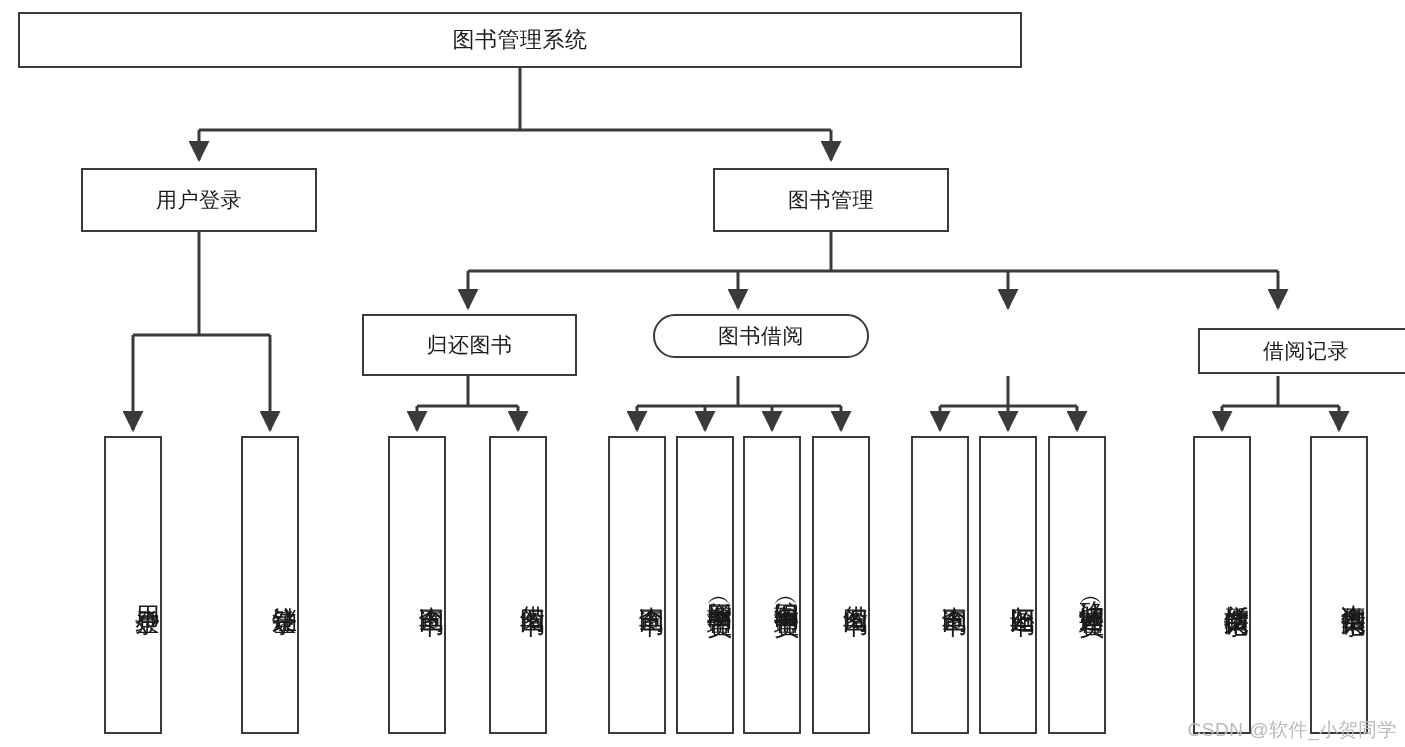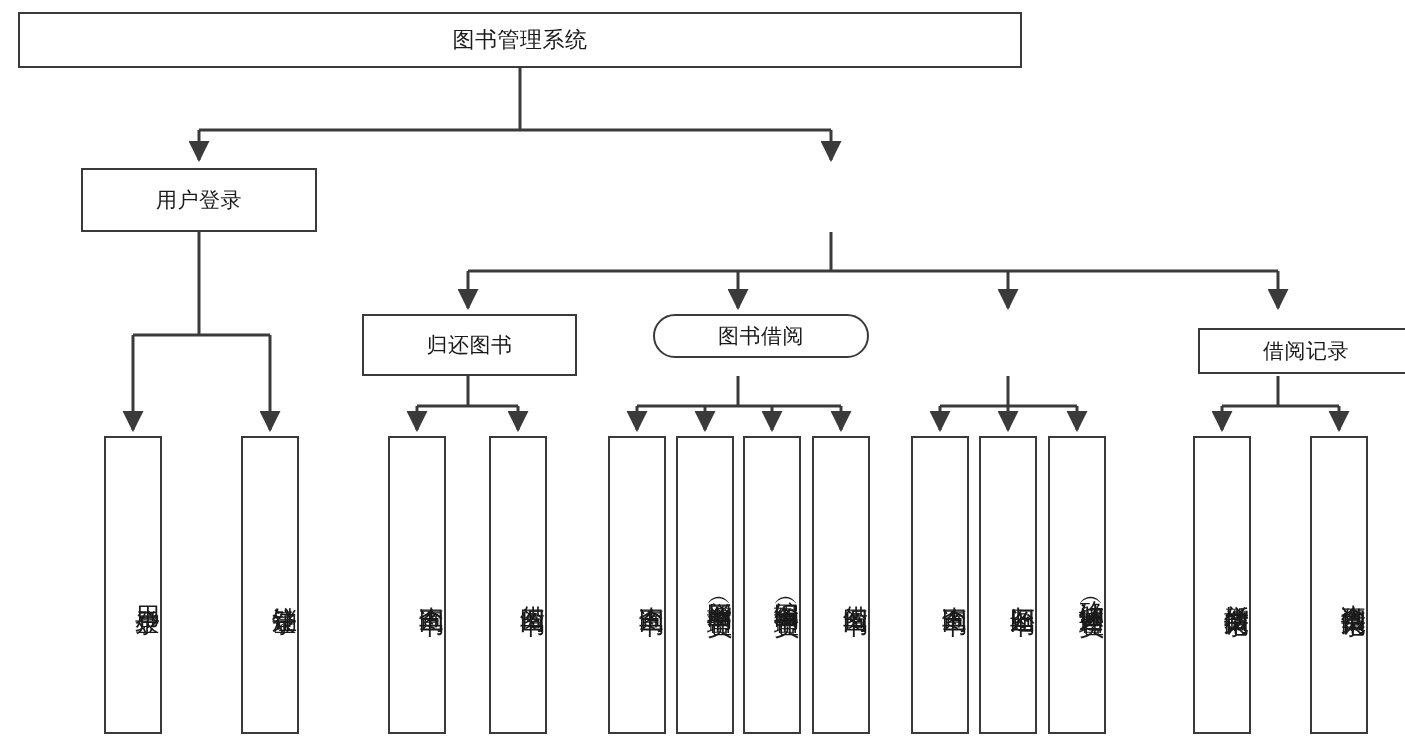--- a/index.html
+++ b/index.html
@@ -113,20 +113,23 @@
   </svg>
 
   <div class="node root h-node" style="left:18px;top:12px;width:1004px;height:56px;">
     <span class="lbl">图书管理系统</span>
   </div>
 
   <div class="node h-node" style="left:81px;top:168px;width:236px;height:64px;">
     <span class="lbl">用户登录</span>
   </div>
 
+  <div class="node h-node" style="left:713px;top:168px;width:236px;height:64px;">
+    <span class="lbl">图书管理</span>
+  </div>
 
   <div class="node h-node" style="left:362px;top:314px;width:215px;height:62px;">
     <span class="lbl">归还图书</span>
   </div>
 
   <div class="node h-node" style="left:653px;top:314px;width:216px;height:44px;border-radius:28px;">
     <span class="lbl">图书借阅</span>
   </div>
 
 
@@ -179,14 +182,15 @@
   </div>
 
   <div class="node leaf" style="left:1193px;top:436px;width:58px;height:298px;">
     <span class="lbl">新增借阅记录</span>
   </div>
 
   <div class="node leaf" style="left:1310px;top:436px;width:58px;height:298px;">
     <span class="lbl">查询借阅记录</span>
   </div>
 
+  <div id="watermark">CSDN @软件_小贺同学</div>
 
 </div>
 
 </body></html>

